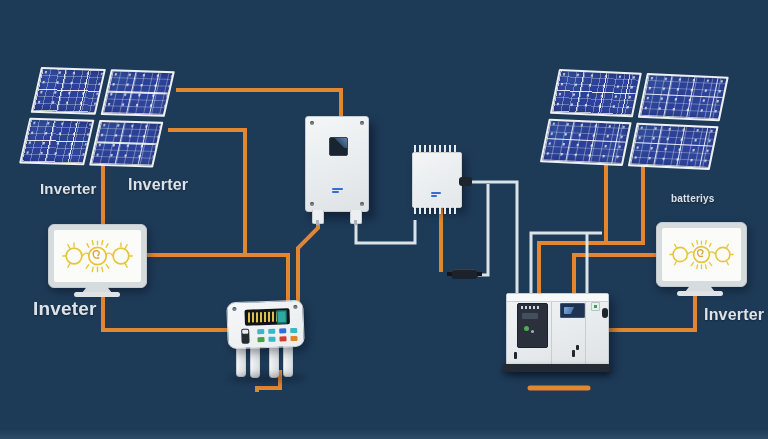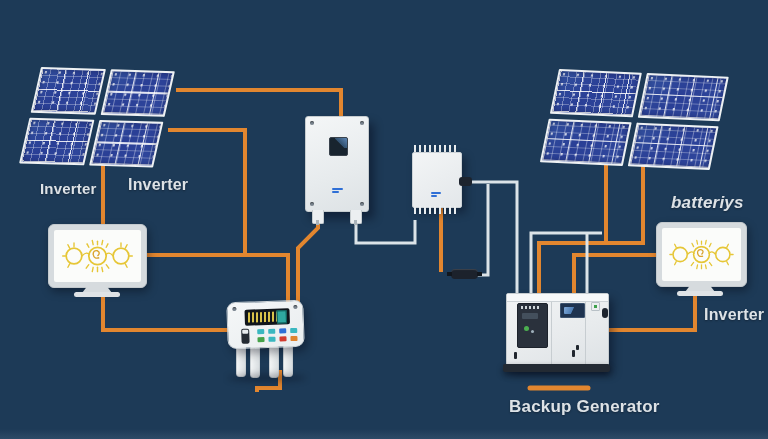--- a/index.html
+++ b/index.html
@@ -269,17 +269,17 @@
     <div class="gen-logo"></div>
     <div class="hinge" style="left:7px;bottom:8px;"></div>
     <div class="hinge" style="left:65px;bottom:10px;"></div>
     <div class="hinge" style="left:69px;bottom:17px;height:5px;"></div>
   </div>
   <div class="abs gen-base" style="left:503px;top:364px;width:107px;height:8px;"></div>
   <div class="cable-stub" style="left:602px;top:308px;width:6px;height:10px;"></div>
 
   <div class="lbl" style="left:40px;top:180px;font-size:15px;">Inverter</div>
   <div class="lbl" style="left:128px;top:176px;font-size:16px;">Inverter</div>
-  <div class="lbl" style="left:671px;top:193px;font-size:17px;font-style:italic;">batteriys</div>
+  <div class="lbl" style="left:33px;top:298px;font-size:19px;">Inveter</div>
+  <div class="lbl" style="left:671px;top:193px;font-size:10px;">batteriys</div>
   <div class="lbl" style="left:704px;top:306px;font-size:16px;">Inverter</div>
-  <div class="lbl" style="left:509px;top:397px;font-size:17px;">Backup Generator</div>
 
 </div>
 
 </body></html>

